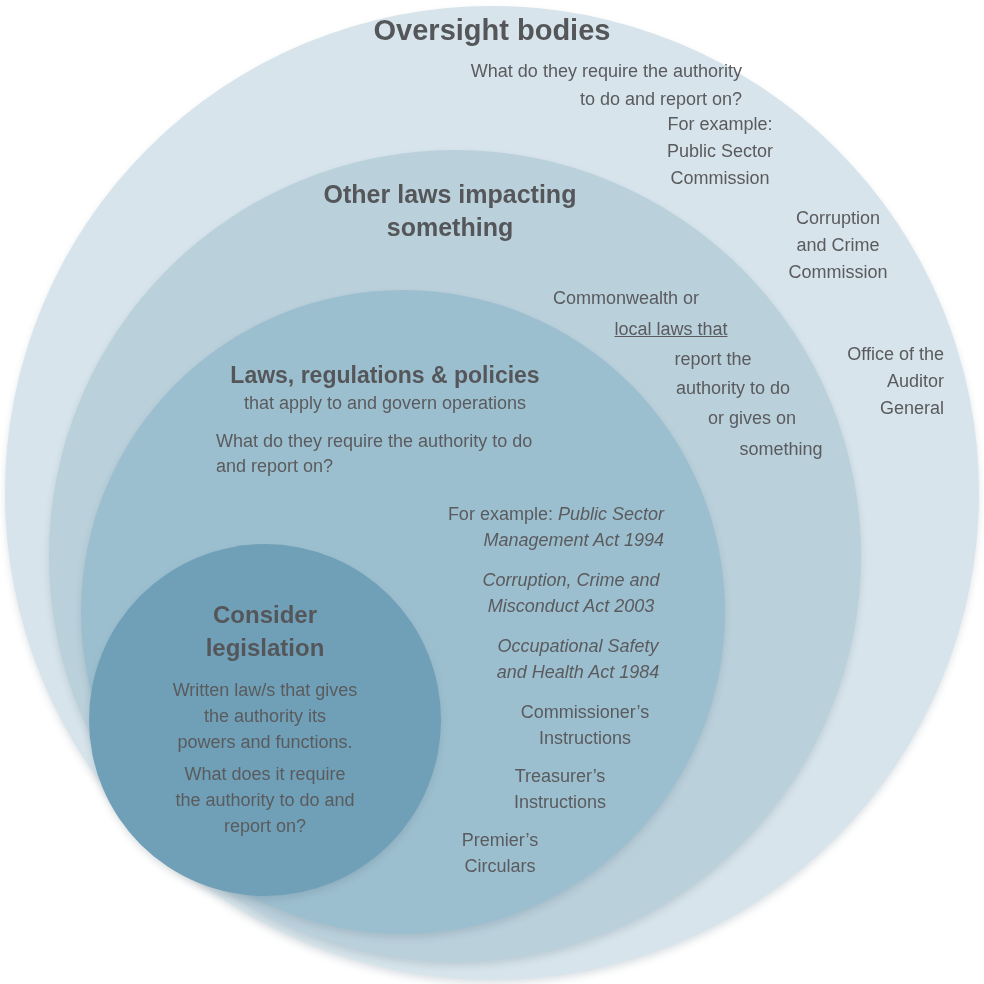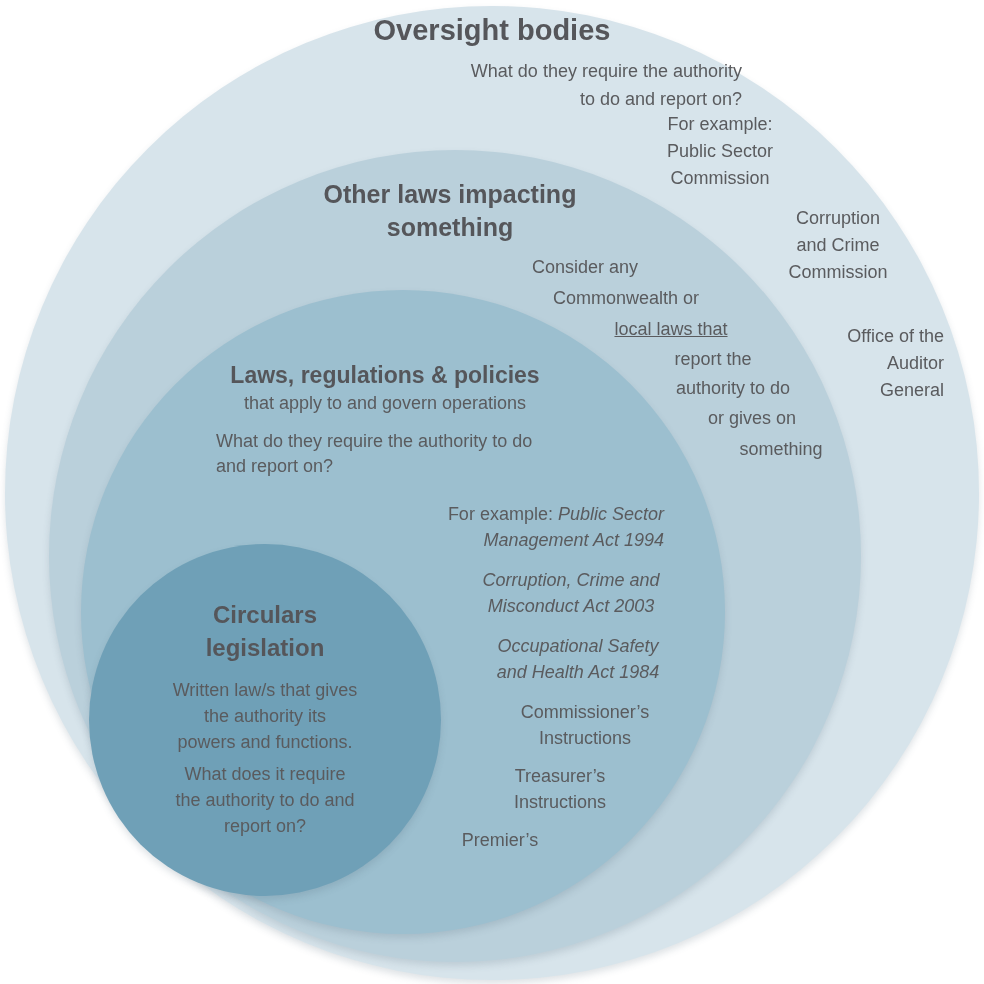--- a/index.html
+++ b/index.html
@@ -23,21 +23,21 @@
   .c-inner { left: 89px; top: 544px; width: 352px; height: 352px; background: var(--inner, #6fa0b7); }
 
   .txt { position: absolute; font-size: 18px; color: var(--body-text, #5a5b5e); }
   .heading { color: var(--heading-text, #55565a); font-weight: bold; }
   .it { font-style: italic; }
 
   .outer-title    { left: 0;     top: 14px;  width: 984px; text-align: center; font-size: 29px; }
   .outer-question { left: 242px; top: 57px;  width: 500px; text-align: right; line-height: 28px; }
   .ex-psc         { left: 620px; top: 111px; width: 200px; text-align: center; line-height: 27px; }
   .ex-ccc         { left: 738px; top: 205px; width: 200px; text-align: center; line-height: 27px; }
-  .ex-oag         { left: 784px; top: 323px; width: 160px; text-align: right;  line-height: 27px; }
+  .ex-oag         { left: 784px; top: 341px; width: 160px; text-align: right;  line-height: 27px; }
 
   .ring2-title    { left: 200px; top: 178px; width: 500px; text-align: center; font-size: 25px; line-height: 33px; }
   .cascade        { width: 220px; text-align: center; }
   .n1 { left: 475px; top: 257px; }
   .n2 { left: 516px; top: 288px; }
   .n3 { left: 561px; top: 319px; text-decoration: underline; }
   .n4 { left: 603px; top: 349px; }
   .n5 { left: 623px; top: 378px; }
   .n6 { left: 642px; top: 408px; }
   .n7 { left: 671px; top: 439px; }
@@ -89,21 +89,20 @@
     <div>Office of the</div>
     <div>Auditor</div>
     <div>General</div>
   </div>
 
   <div class="txt heading ring2-title">
     <div>Other laws impacting</div>
     <div>something</div>
   </div>
 
-  <div class="txt cascade n1">Consider any</div>
   <div class="txt cascade n2">Commonwealth or</div>
   <div class="txt cascade n3">local laws that</div>
   <div class="txt cascade n4">report the</div>
   <div class="txt cascade n5">authority to do</div>
   <div class="txt cascade n6">or gives on</div>
   <div class="txt cascade n7">something</div>
 
   <div class="txt ring3-subtitle">that apply to and govern operations</div>
   <div class="txt heading ring3-title">Laws, regulations &amp; policies</div>
 
@@ -132,24 +131,25 @@
     <div>Instructions</div>
   </div>
 
   <div class="txt ex-ti">
     <div>Treasurer’s</div>
     <div>Instructions</div>
   </div>
 
   <div class="txt ex-pc">
     <div>Premier’s</div>
+    <div>Circulars</div>
   </div>
 
   <div class="txt heading inner-title">
-    <div>Circulars</div>
+    <div>Consider</div>
     <div>legislation</div>
   </div>
 
   <div class="txt inner-desc">
     <div>Written law/s that gives</div>
     <div>the authority its</div>
     <div>powers and functions.</div>
   </div>
 
   <div class="txt inner-question">

